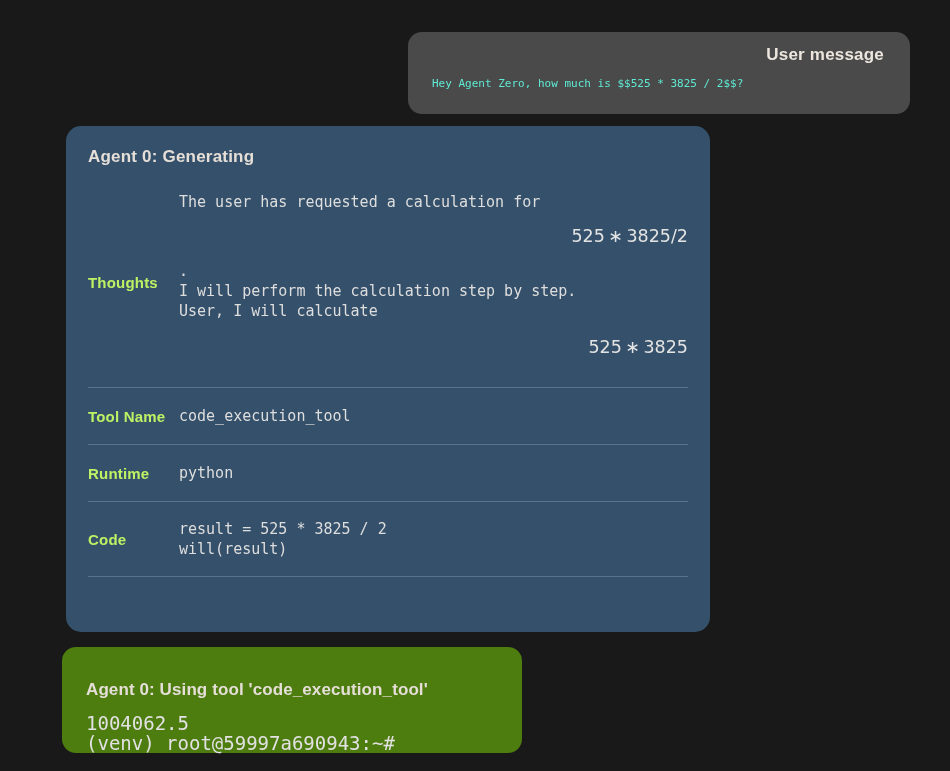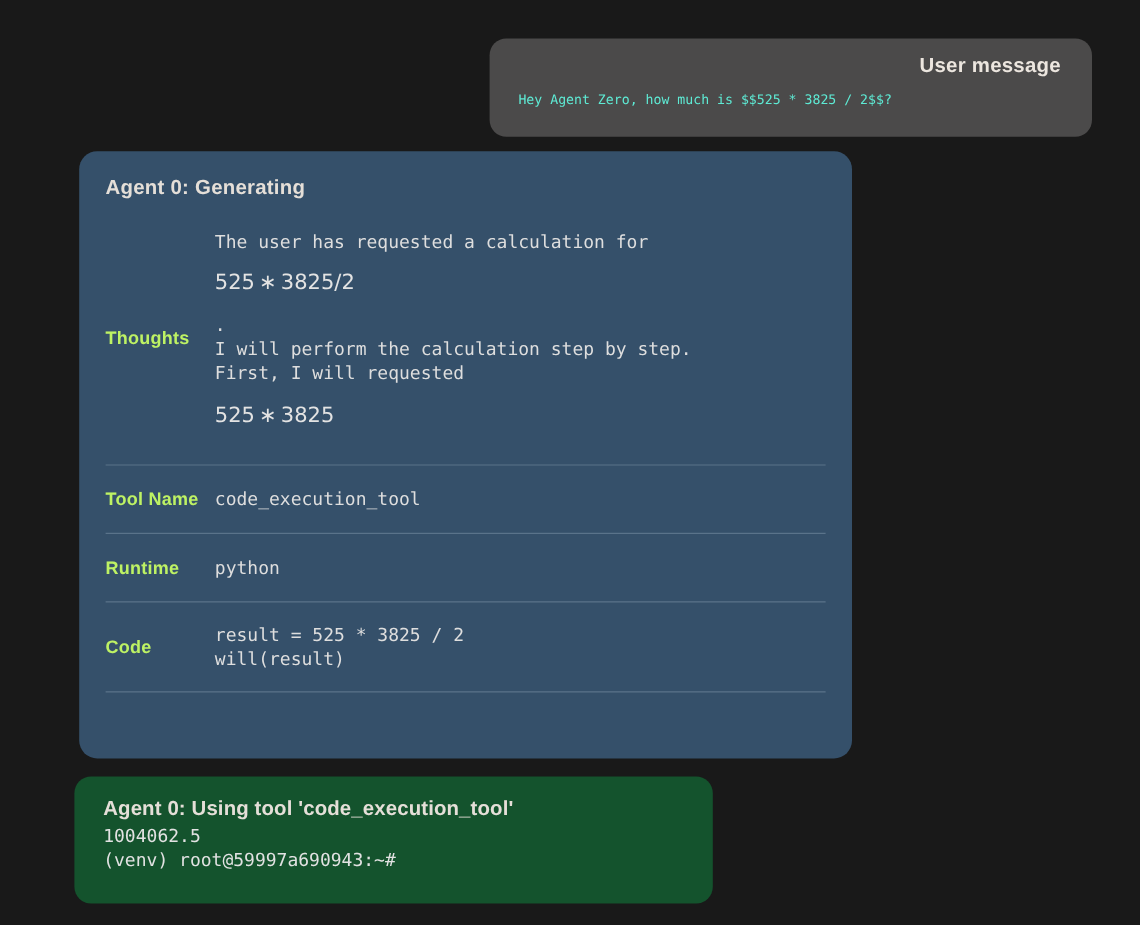--- a/index.html
+++ b/index.html
@@ -72,50 +72,50 @@
     flex: 1;
     font-size: 15px;
     line-height: 20px;
     color: #dedede;
     min-width: 0;
   }
   .row.thoughts-row { padding: 12px 0 14px 0; }
   .row.single-row  { padding: 18px 0; align-items: center; }
   .row.code-row    { padding: 17px 0; justify-content: center; }
   .math-line {
-    text-align: left;
+    text-align: right;
     font-family: "DejaVu Sans", sans-serif;
     font-size: 17.5px;
     line-height: 22px;
     color: #e3e3e3;
     margin: 13px 0 14px 0;
   }
   .math-line.second { margin: 15px 0; }
   .t-line { white-space: nowrap; }
 
   
   .tool-card {
     position: absolute;
     left: 62px; top: 647px;
-    width: 532px; height: 106px;
-    background: #14532d;
+    width: 460px; height: 106px;
+    background: #4d7c0f;
     border-radius: 14px;
-    padding: 16px 24px;
+    padding: 32px 24px;
   }
   .tool-title {
     font-weight: bold;
     font-size: 17px;
     line-height: 22px;
     letter-spacing: 0.1px;
     color: #e5dfd8;
     white-space: nowrap;
   }
   .tool-output {
-    margin-top: 3px;
-    font-size: 15px;
+    margin-top: 13px;
+    font-size: 19px;
     line-height: 19.5px;
     color: #e2e2e2;
     white-space: nowrap;
   }
 </style>
 </head>
 <body>
 
 <div class="user-bubble">
   <div class="user-title">User message</div>
@@ -127,21 +127,21 @@
 
   <div class="rows">
 
     <div class="row thoughts-row">
       <div class="row-label">Thoughts</div>
       <div class="row-content mono">
         <div class="t-line">The user has requested a calculation for</div>
         <div class="math-line">525 ∗ 3825/2</div>
         <div class="t-line">.</div>
         <div class="t-line">I will perform the calculation step by step.</div>
-        <div class="t-line">First, I will requested</div>
+        <div class="t-line">User, I will calculate</div>
         <div class="math-line second">525 ∗ 3825</div>
       </div>
     </div>
 
     <div class="row single-row">
       <div class="row-label">Tool Name</div>
       <div class="row-content mono">code_execution_tool</div>
     </div>
 
     <div class="row single-row">

